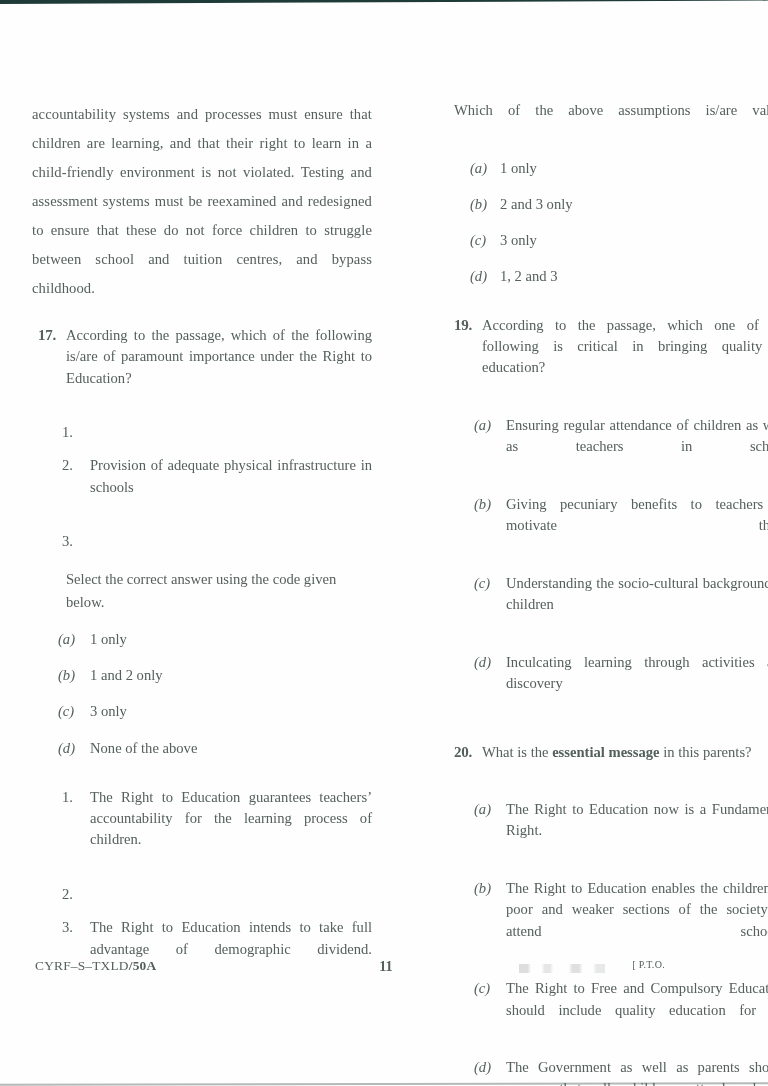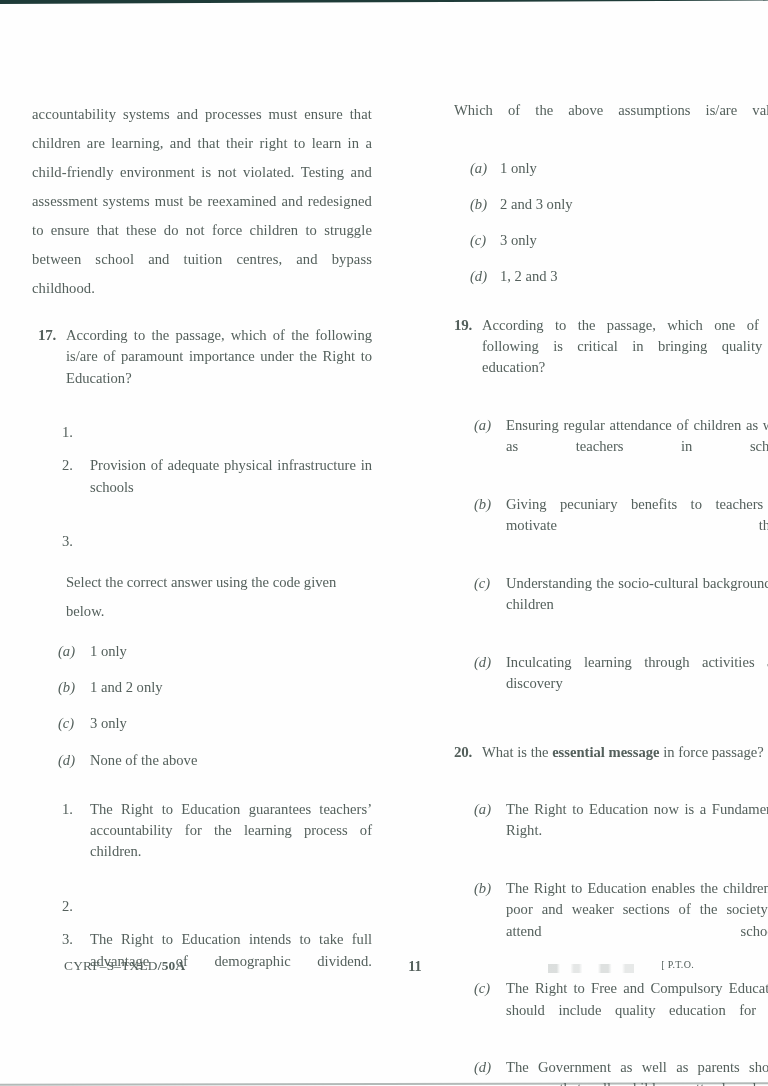--- a/index.html
+++ b/index.html
@@ -116,21 +116,21 @@
     position: absolute;
     left: 30px;
     top: 0;
     font-size: 14.6px;
   }
 
   .select-note {
     margin-top: 15px;
     padding-left: 34px;
     font-size: 14.6px;
-    line-height: 29px;
+    line-height: 23px;
     text-align: left;
   }
 
   
   .opt-list { margin-top: 6px; }
   .option {
     position: relative;
     padding-left: 58px;
     margin-top: 15px;
     font-size: 14.6px;
@@ -157,21 +157,20 @@
     font-weight: bold;
   }
 
   
   #page-footer {
     position: absolute;
     left: 0;
     top: 958px;
     width: 697px;
     height: 30px;
-    margin-left: 29px;
   }
   #footer-code {
     position: absolute;
     left: 35px;
     top: 0;
     font-size: 13.4px;
     letter-spacing: .2px;
     white-space: nowrap;
   }
   #footer-code .code-suffix { font-weight: bold; }
@@ -329,21 +328,21 @@
         </div>
         <div class="option">
           <span class="opt-key">(d)</span>
           <span>Inculcating learning through activities and discovery</span>
         </div>
       </div>
     </div>
 
     <div class="question" style="margin-top:26px;">
       <div class="q-head" style="text-align:left;">
-        <span class="q-num">20.</span><span>What is the </span><span class="em-bold-italic">essential message</span><span> in force passage?</span>
+        <span class="q-num">20.</span><span>What is the </span><span class="em-bold-italic">essential message</span><span> in this parents?</span>
       </div>
 
       <div class="opt-list" style="margin-top:9px;">
         <div class="option">
           <span class="opt-key">(a)</span>
           <span>The Right to Education now is a Fundamental Right.</span>
         </div>
         <div class="option">
           <span class="opt-key">(b)</span>
           <span>The Right to Education enables the children of poor and weaker sections of the society to attend schools.</span>

